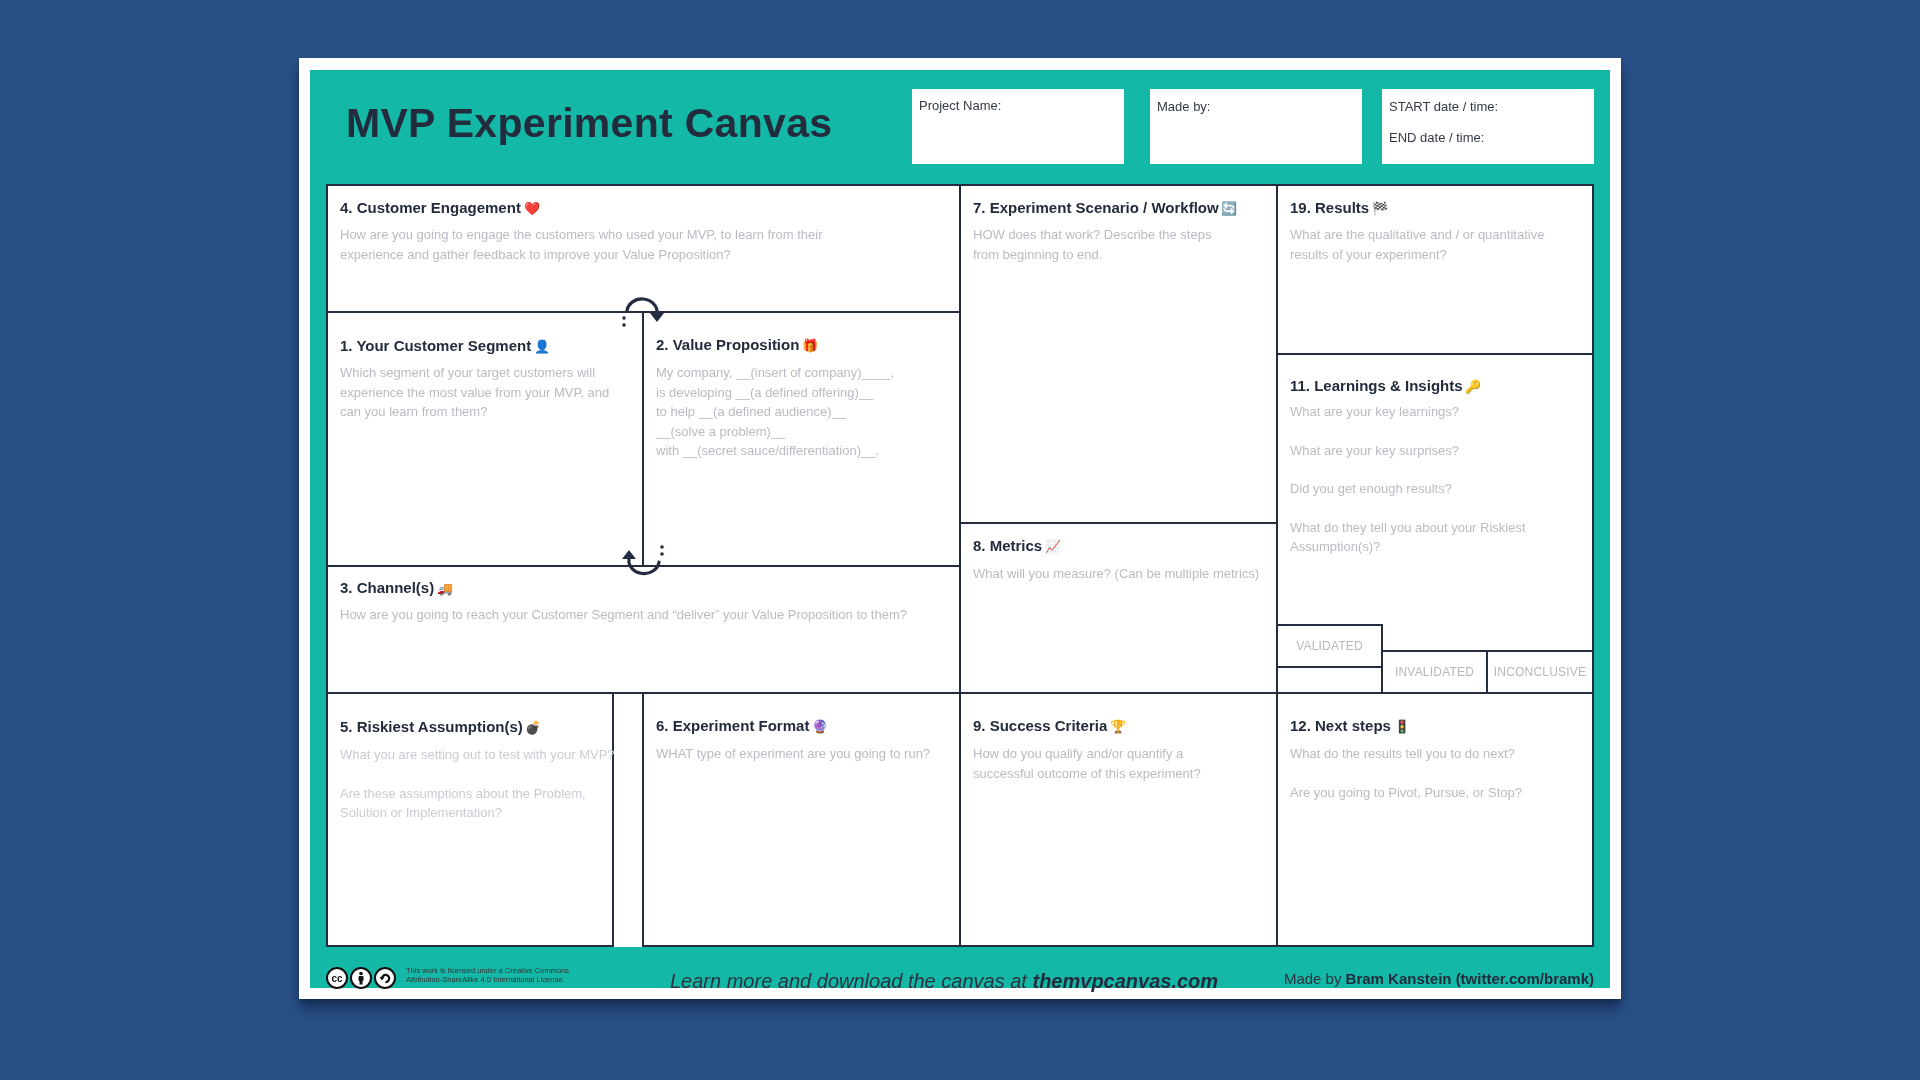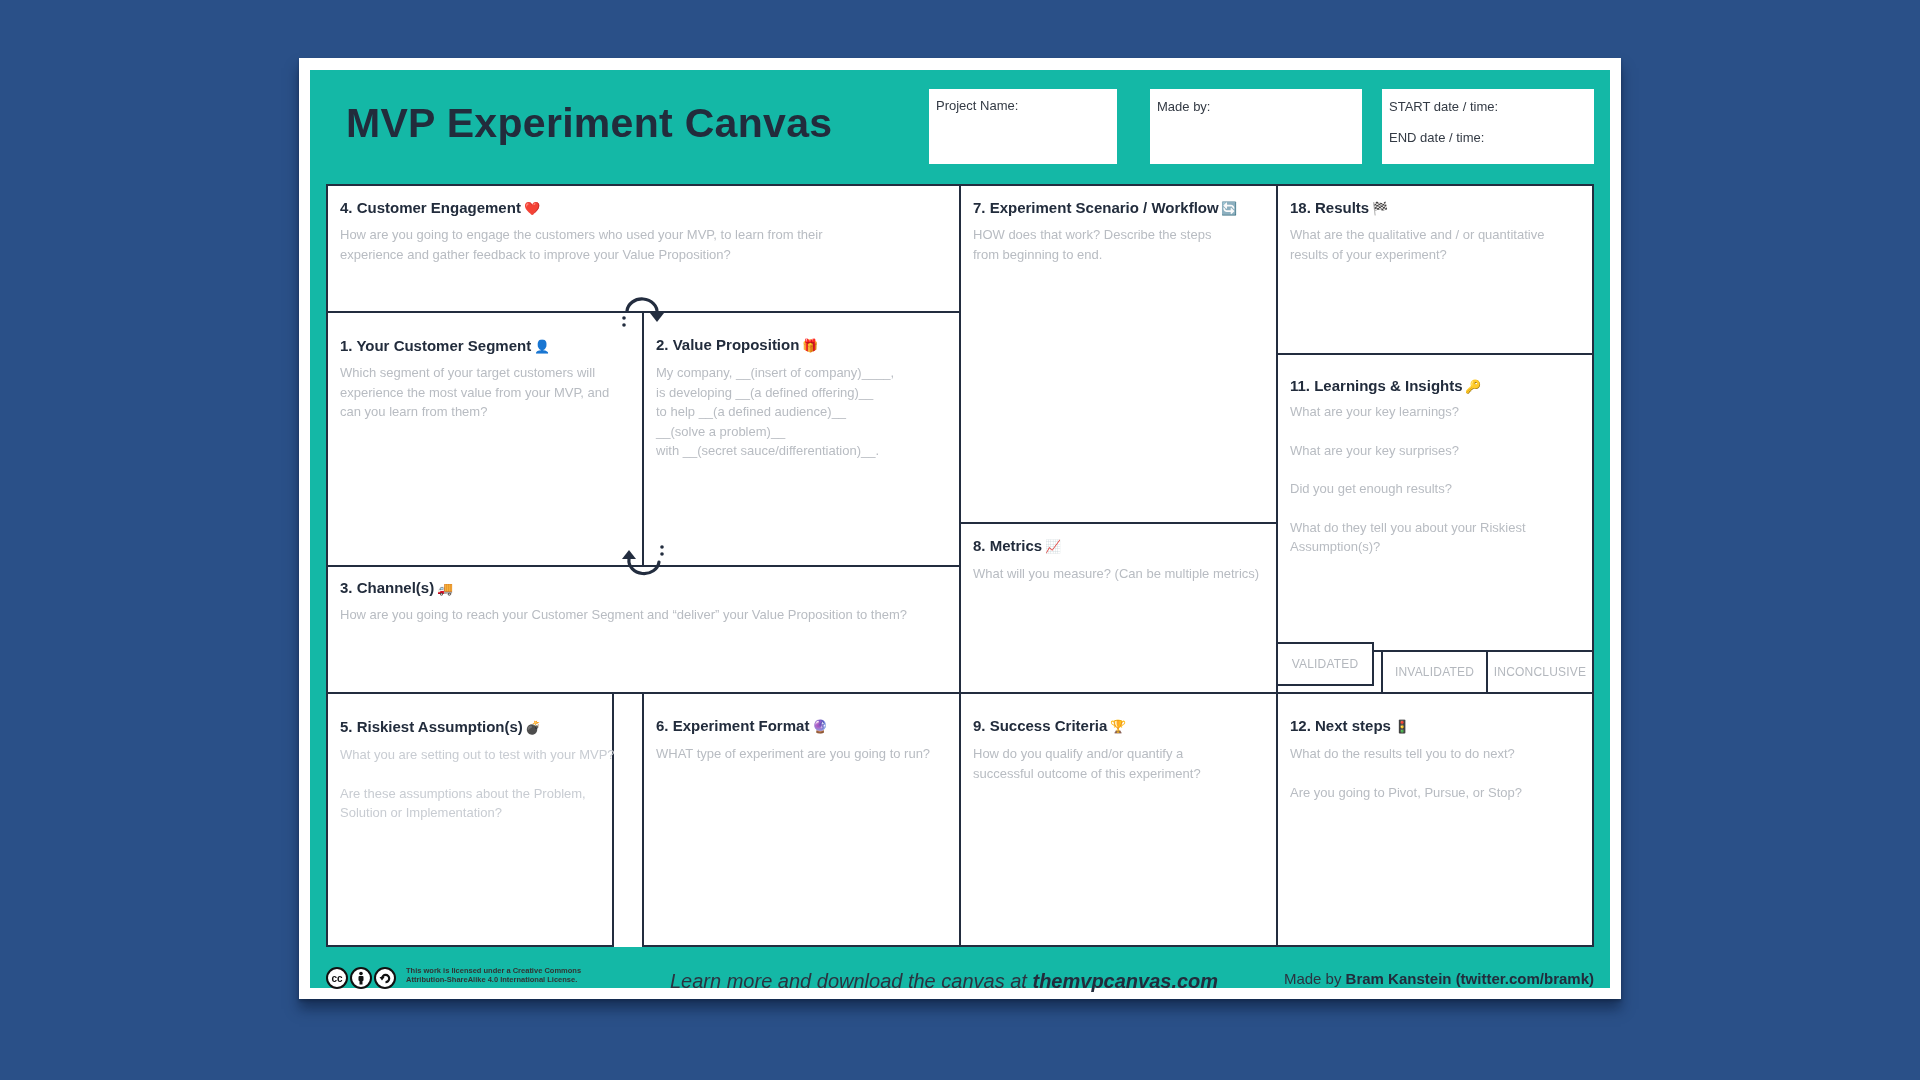--- a/index.html
+++ b/index.html
@@ -34,21 +34,21 @@
   }
   .hbox {
     position: absolute;
     top: 19px;
     height: 75px;
     background: #ffffff;
     font-size: 13px;
     color: #333a44;
   }
   .hbox .lbl { position: absolute; left: 7px; white-space: nowrap; }
-  .hb1 { left: 619px; width: 188px; }
+  .hb1 { left: 602px; width: 212px; }
   .hb2 { left: 840px; width: 212px; text-align: center; }
   .hb3 { left: 1072px; width: 212px; }
 
   
   .grid {
     position: absolute;
     left: 16px; top: 114px;
     width: 1268px; height: 763px;
     background: #ffffff;
   }
@@ -103,21 +103,20 @@
     display: flex; align-items: center; justify-content: center;
     font-size: 10px; font-weight: bold; color: #111;
     margin-right: 2px;
     background: #fff;
   }
   .cc-text {
     font-size: 7.5px;
     line-height: 8.5px;
     color: #333;
     margin-left: 8px;
-    font-weight: bold;
   }
   .footer-mid {
     position: absolute;
     left: 360px; top: 900px;
     font-size: 20px;
     color: #2b3340;
     white-space: nowrap;
     font-style: italic;
   }
   .footer-mid b { font-weight: bold; color: #222c3c; }
@@ -238,42 +237,42 @@
           <span>9. Success Criteria</span><span class="emo">🏆</span>
         </div>
         <div class="d" style="top:50px">
           <p>How do you qualify and/or quantify a</p>
           <p>successful outcome of this experiment?</p>
         </div>
       </div>
 
       <div class="cell" style="left:950px;top:0;width:318px;height:171px">
         <div class="h" style="top:13px">
-          <span>18. Results</span><span class="emo">🏁</span>
+          <span>19. Results</span><span class="emo">🏁</span>
         </div>
         <div class="d" style="top:39px">
           <p>What are the qualitative and / or quantitative</p>
           <p>results of your experiment?</p>
         </div>
       </div>
 
       <div class="cell" style="left:950px;top:169px;width:318px;height:299px">
         <div class="h" style="top:22px">
           <span>11. Learnings &amp; Insights</span><span class="emo">🔑</span>
         </div>
         <div class="d" style="top:47px">
           <p>What are your key learnings?</p>
           <p class="gap" style="margin-top:19px">What are your key surprises?</p>
           <p class="gap" style="margin-top:19px">Did you get enough results?</p>
           <p class="gap" style="margin-top:19px">What do they tell you about your Riskiest</p>
           <p>Assumption(s)?</p>
         </div>
       </div>
 
-      <div class="vcell" style="left:950px;top:458px;width:98px;height:44px">VALIDATED</div>
+      <div class="vcell" style="left:950px;top:440px;width:107px;height:44px">VALIDATED</div>
       <div class="vcell" style="left:1055px;top:466px;width:107px;height:44px">INVALIDATED</div>
       <div class="vcell" style="left:1160px;top:466px;width:108px;height:44px">INCONCLUSIVE</div>
 
       <div class="cell" style="left:950px;top:508px;width:318px;height:255px">
         <div class="h" style="top:23px">
           <span>12. Next steps</span><span class="emo">🚦</span>
         </div>
         <div class="d" style="top:50px">
           <p>What do the results tell you to do next?</p>
           <p class="gap">Are you going to Pivot, Pursue, or Stop?</p>

